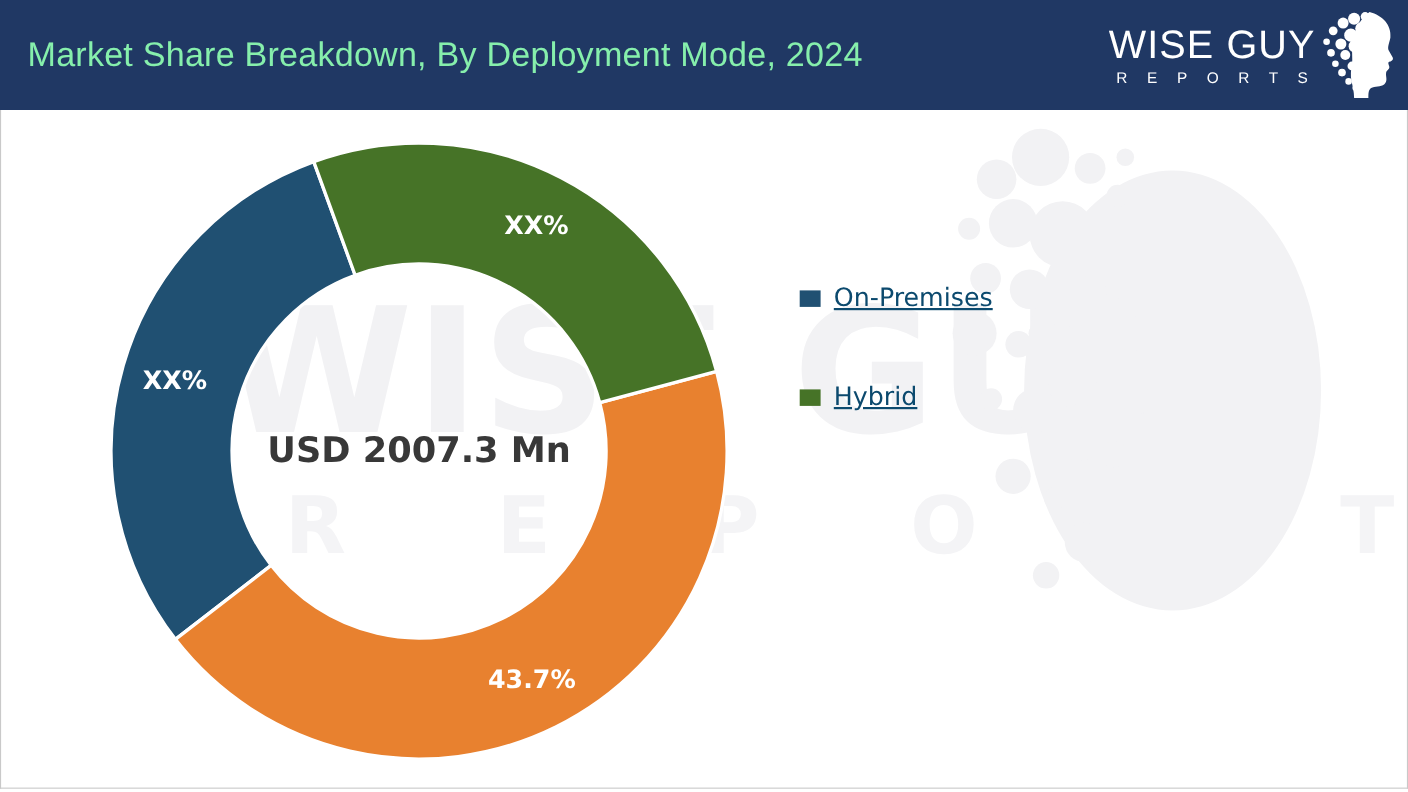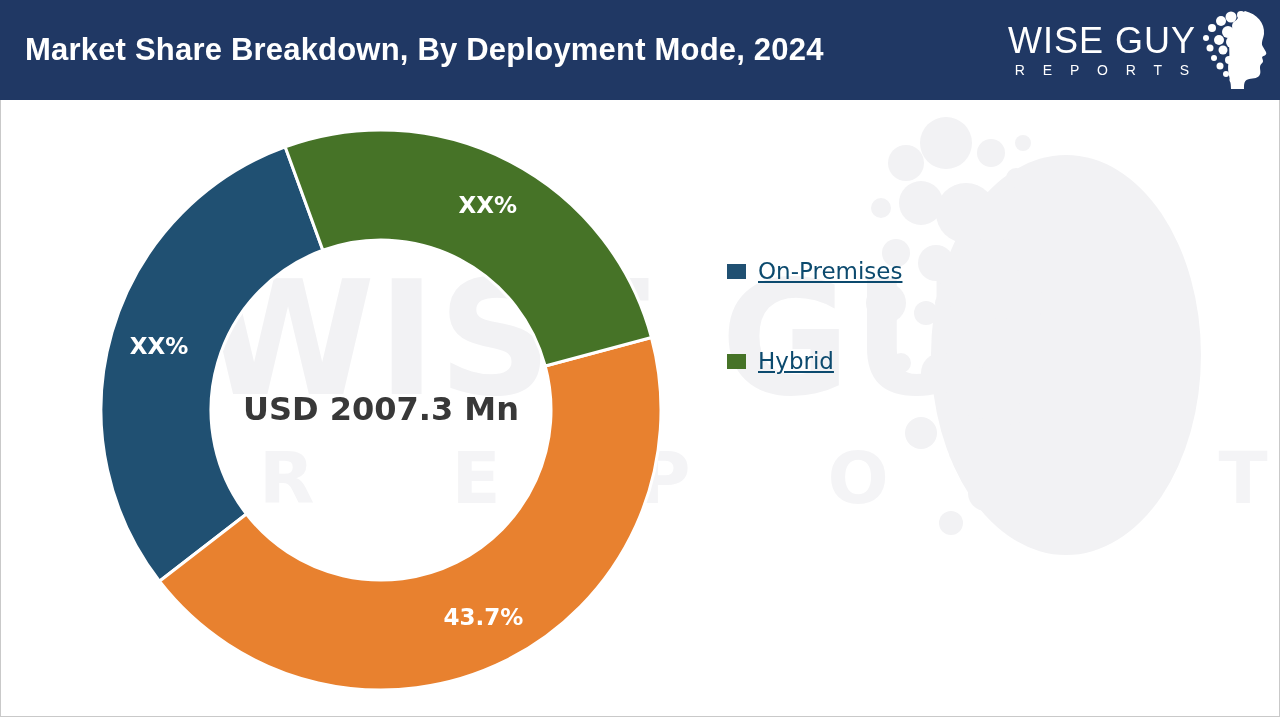--- a/index.html
+++ b/index.html
@@ -12,23 +12,23 @@
 
   
   .header {
     position: relative;
     width: 1280px; height: 100px;
     background: #203864;
     display: flex;
     align-items: center;
   }
   .header-title {
-    color: #ffffff;
+    color: #86efac;
     font-family: "Liberation Sans", sans-serif;
-    font-weight: 700;
+    font-weight: 400;
     font-size: 31px;
     padding-left: 25px;
     letter-spacing: 0.2px;
     text-align: center;
   }
   .logo {
     position: absolute;
     right: 8px; top: 0;
     height: 100px;
     display: flex;

